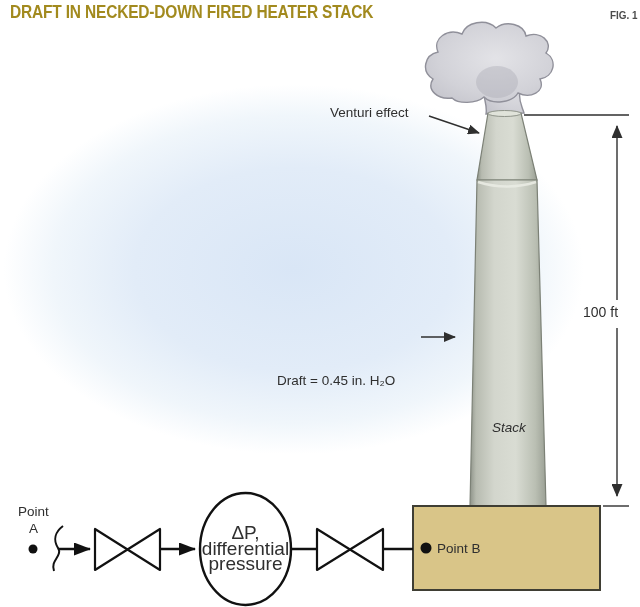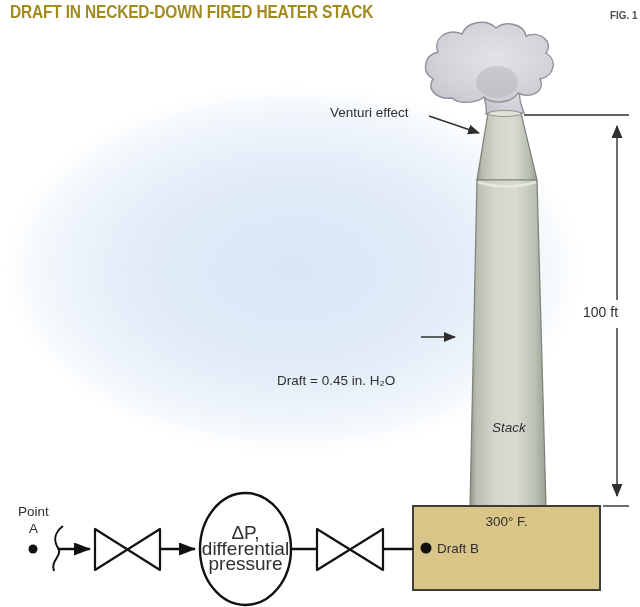--- a/index.html
+++ b/index.html
@@ -117,23 +117,22 @@
 
   <div class="lbl lbl-venturi">Venturi effect</div>
 
 
   <div class="lbl lbl-draft">Draft = 0.45 in. H₂O</div>
 
   <div class="lbl lbl-center lbl-stack">Stack</div>
 
   <div class="lbl lbl-height">100 ft</div>
 
-  <div class="lbl lbl-center lbl-boxtemp">300° F.</div>
 
-  <div class="lbl lbl-pointb">Draft B</div>
+  <div class="lbl lbl-pointb">Point B</div>
 
   <div class="lbl lbl-pointa1">Point</div>
   <div class="lbl lbl-pointa2">A</div>
 
   <div class="lbl lbl-center lbl-dp">
     <div>ΔP,</div>
     <div>differential</div>
     <div>pressure</div>
   </div>
 

